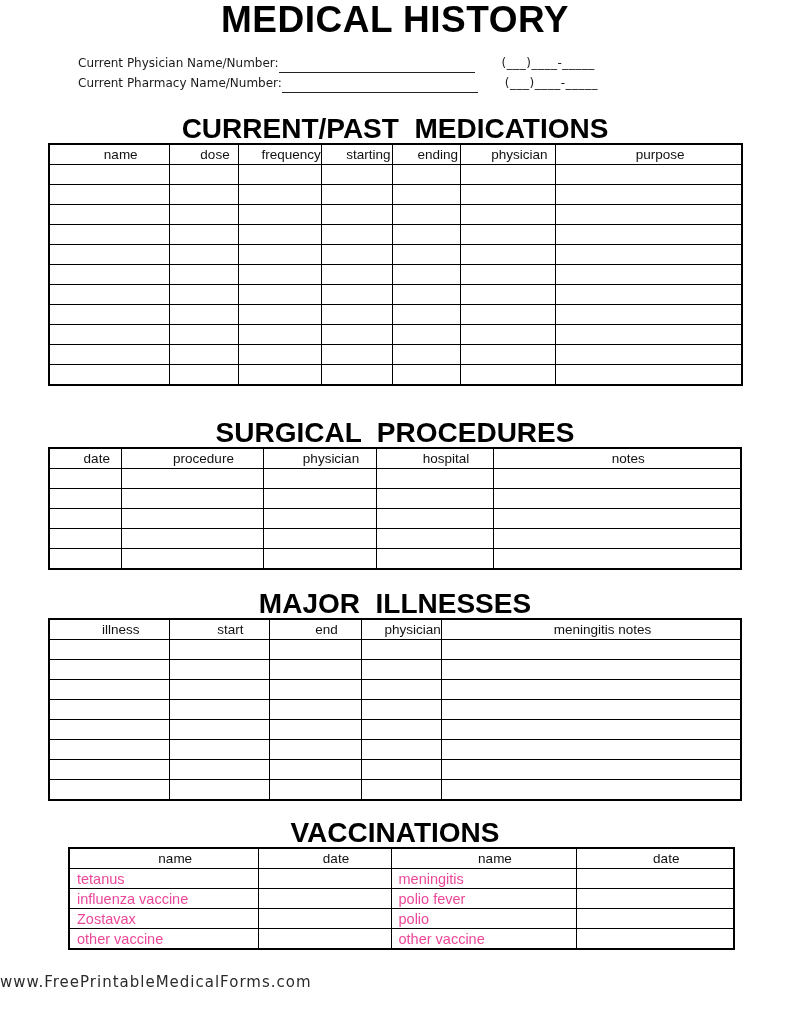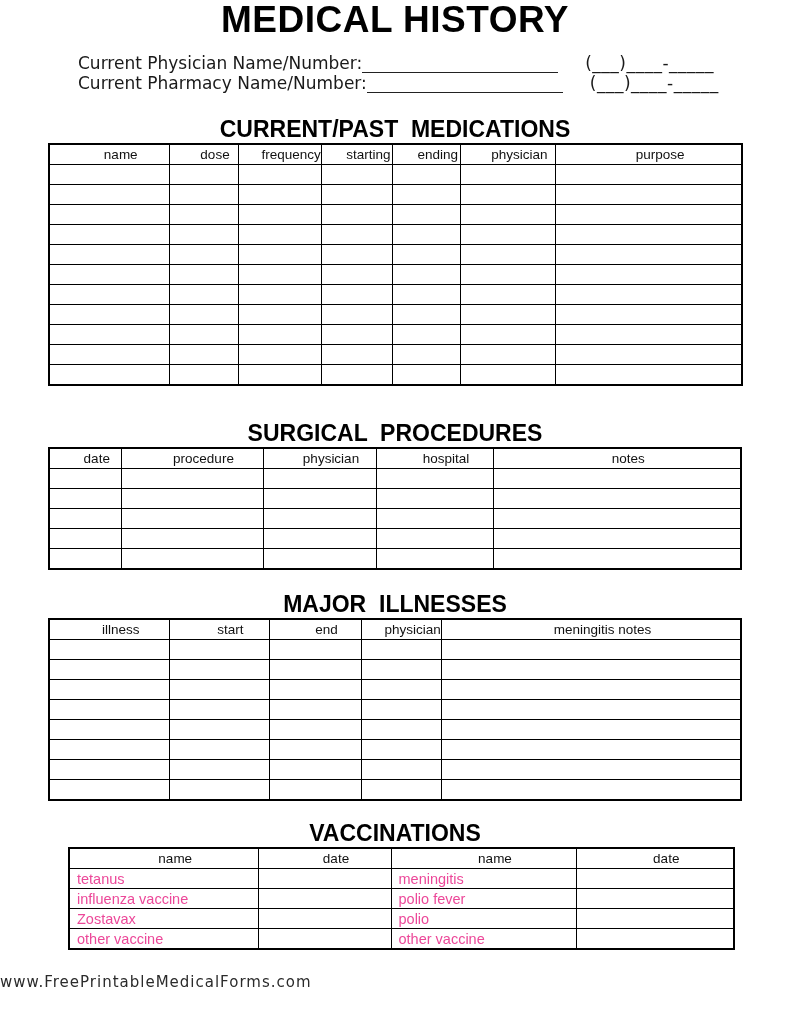--- a/index.html
+++ b/index.html
@@ -13,28 +13,28 @@
     box-sizing:border-box;
   }
   .page-title {
     margin:0; 
     text-align:center;
     font-family:"Liberation Sans", sans-serif;
     font-weight:bold; font-size:37px; line-height:40px;
     letter-spacing:0.5px; color:#000000;
   }
   .contact { margin:13px 0 0 78px; }
-  .contact-line { display:flex; align-items:flex-end; height:20px; font-size:17px; line-height:20px; }
+  .contact-line { display:flex; align-items:flex-end; height:20px; font-size:12px; line-height:20px; }
   .contact-label { white-space:pre; }
   .fill-line { display:inline-block; width:196px; height:15px; border-bottom:1.6px solid #222; }
   .phone { margin-left:27px; letter-spacing:0.5px; white-space:pre; }
   .section-title {
     margin:0; text-align:center;
     font-family:"Liberation Sans", sans-serif;
-    font-weight:bold; font-size:23px; line-height:22px;
+    font-weight:bold; font-size:28px; line-height:22px;
     color:#000; white-space:pre;
   }
   .st-medications { margin-top:25px; }
   .st-surgical   { margin-top:36px; }
   .st-illnesses  { margin-top:23px; }
   .st-vaccinations { margin-top:21px; }
   table {
     border-collapse:collapse; table-layout:fixed;
     margin-left:48px; margin-top:3px;
     border:2.5px solid #000;

